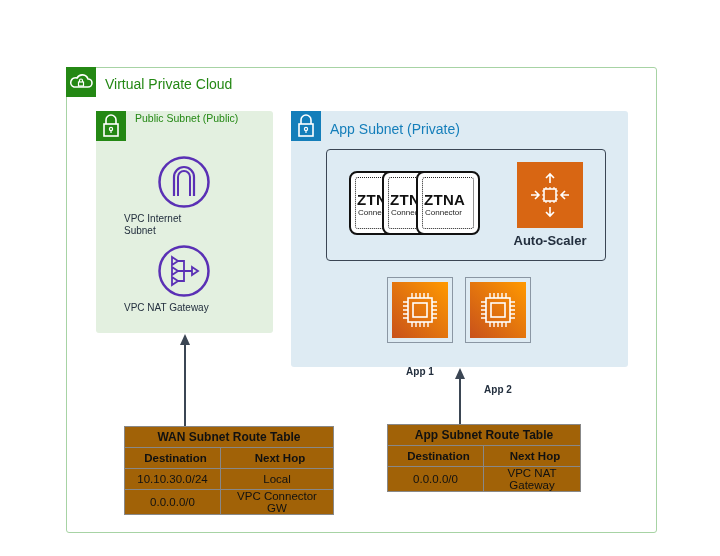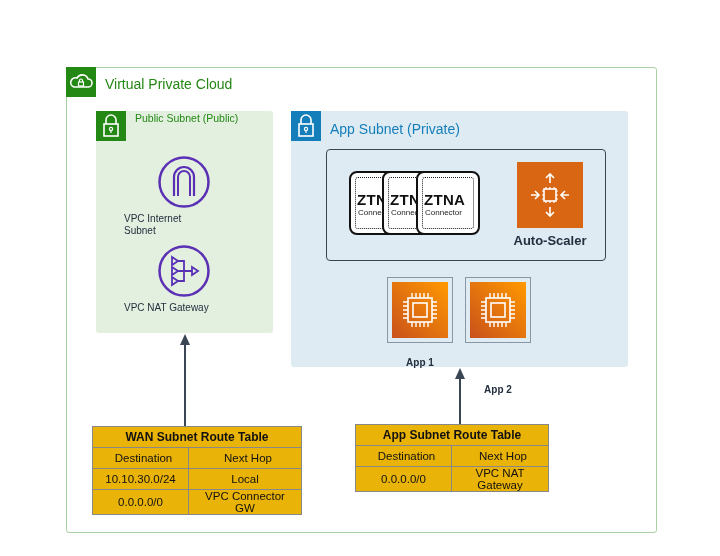--- a/index.html
+++ b/index.html
@@ -28,24 +28,24 @@
 
   .ztna { width: 64px; height: 64px; background: #fff; border: 2.5px solid #111; border-radius: 8px; box-sizing: border-box; overflow: hidden; }
   .ztna-inner { position: absolute; left: 4px; top: 4px; right: 4px; bottom: 4px; border: 1.5px dotted #222; border-radius: 3px; }
   .ztna-big { position: absolute; left: 6px; top: 18px; font-size: 15px; font-weight: bold; color: #111; white-space: nowrap; letter-spacing: 0.3px; }
   .ztna-small { position: absolute; left: 7px; top: 35px; font-size: 8px; color: #222; white-space: nowrap; }
 
   .ec2-frame { width: 66px; height: 66px; border: 1.2px solid #8a96a3; box-sizing: border-box; background: #deebf3; }
   .ec2-tile { position: absolute; left: 4px; top: 4px; width: 56px; height: 56px; background: linear-gradient(45deg, #c8511b, #ff9900); }
 
   
-  table.rt { border-collapse: collapse; position: absolute; font-size: 11.5px; color: #111; background: #eab308; }
+  table.rt { border-collapse: collapse; position: absolute; font-size: 11.5px; color: #111; background: #a16207; margin-left: 32px; }
   table.rt td { border: 1px solid #888; text-align: center; height: 21px; padding: 0 6px; box-sizing: border-box; }
   table.rt td.title { font-weight: bold; font-size: 12px; }
-  table.rt td.hdr { font-weight: normal; padding-left: 12px; }
+  table.rt td.hdr { font-weight: bold; padding-left: 12px; }
 </style>
 </head>
 <body>
 
 <div class="abs vpc"></div>
 <div class="abs vpc-badge">
   <svg width="30" height="30" viewBox="0 0 30 30">
     <path d="M8 20 h14 a4 4 0 0 0 0-8 a6 6 0 0 0-11-1 a4.5 4.5 0 0 0-3 9 z" fill="none" stroke="#fff" stroke-width="1.6"></path>
     <rect x="12.5" y="15" width="5" height="4" fill="none" stroke="#fff" stroke-width="1.2"></rect>
     <path d="M13.5 15 v-1.5 a1.5 1.5 0 0 1 3 0 v1.5" fill="none" stroke="#fff" stroke-width="1.2"></path>
@@ -131,21 +131,21 @@
 
 <div class="abs ec2-frame" style="left:387px;top:277px;">
   <div class="ec2-tile">
     <svg width="56" height="56" viewBox="0 0 56 56">
       <rect x="16" y="16" width="24" height="24" fill="none" stroke="#fff" stroke-width="1.6"></rect>
       <rect x="21" y="21" width="14" height="14" fill="none" stroke="#fff" stroke-width="1.6"></rect>
       <path d="M20 16 v-5 M24 16 v-5 M28 16 v-5 M32 16 v-5 M36 16 v-5 M20 40 v5 M24 40 v5 M28 40 v5 M32 40 v5 M36 40 v5 M16 20 h-5 M16 24 h-5 M16 28 h-5 M16 32 h-5 M16 36 h-5 M40 20 h5 M40 24 h5 M40 28 h5 M40 32 h5 M40 36 h5" stroke="#fff" stroke-width="1.4"></path>
     </svg>
   </div>
 </div>
-<div class="abs label-bold" style="left:380px;top:357px;width:80px;font-size:10px;">App 1</div>
+<div class="abs label-bold" style="left:380px;top:366px;width:80px;font-size:10px;">App 1</div>
 
 <div class="abs ec2-frame" style="left:465px;top:277px;">
   <div class="ec2-tile">
     <svg width="56" height="56" viewBox="0 0 56 56">
       <rect x="16" y="16" width="24" height="24" fill="none" stroke="#fff" stroke-width="1.6"></rect>
       <rect x="21" y="21" width="14" height="14" fill="none" stroke="#fff" stroke-width="1.6"></rect>
       <path d="M20 16 v-5 M24 16 v-5 M28 16 v-5 M32 16 v-5 M36 16 v-5 M20 40 v5 M24 40 v5 M28 40 v5 M32 40 v5 M36 40 v5 M16 20 h-5 M16 24 h-5 M16 28 h-5 M16 32 h-5 M16 36 h-5 M40 20 h5 M40 24 h5 M40 28 h5 M40 32 h5 M40 36 h5" stroke="#fff" stroke-width="1.4"></path>
     </svg>
   </div>
 </div>

